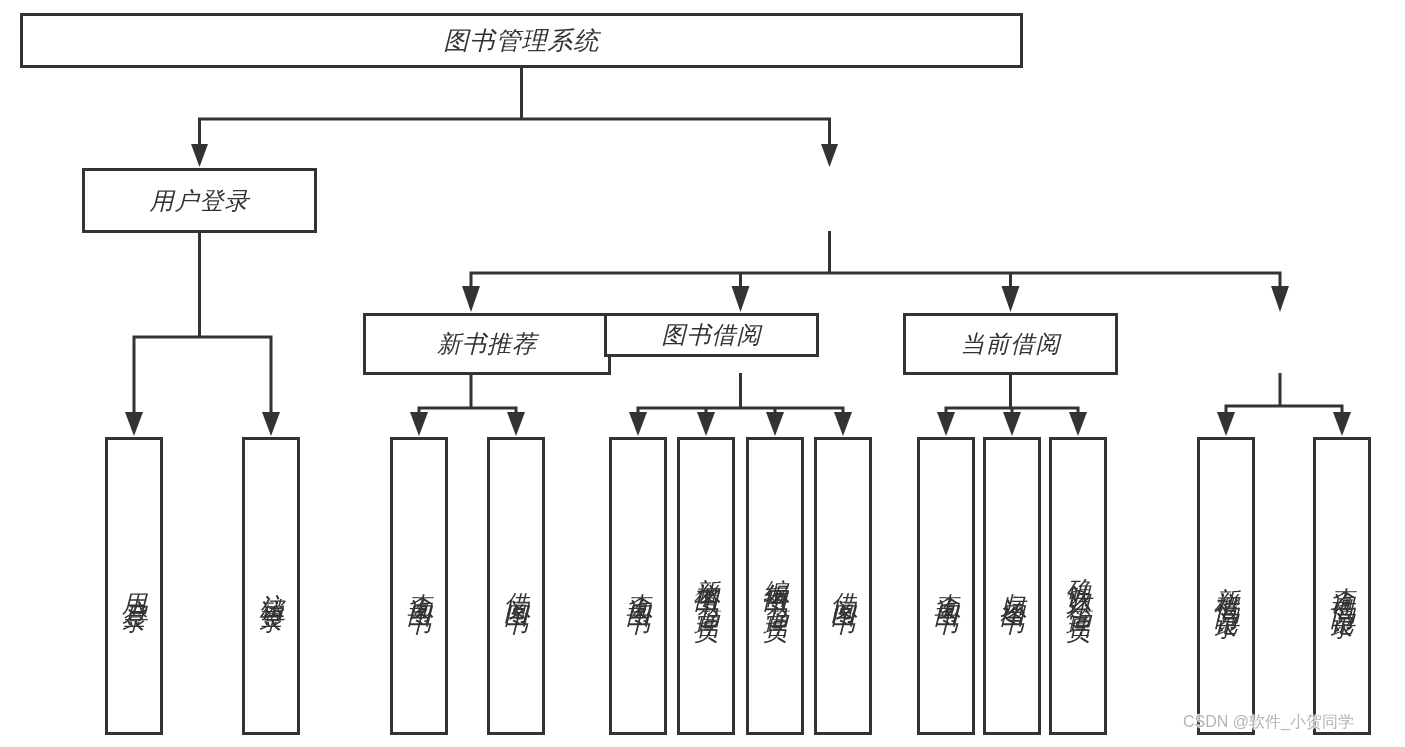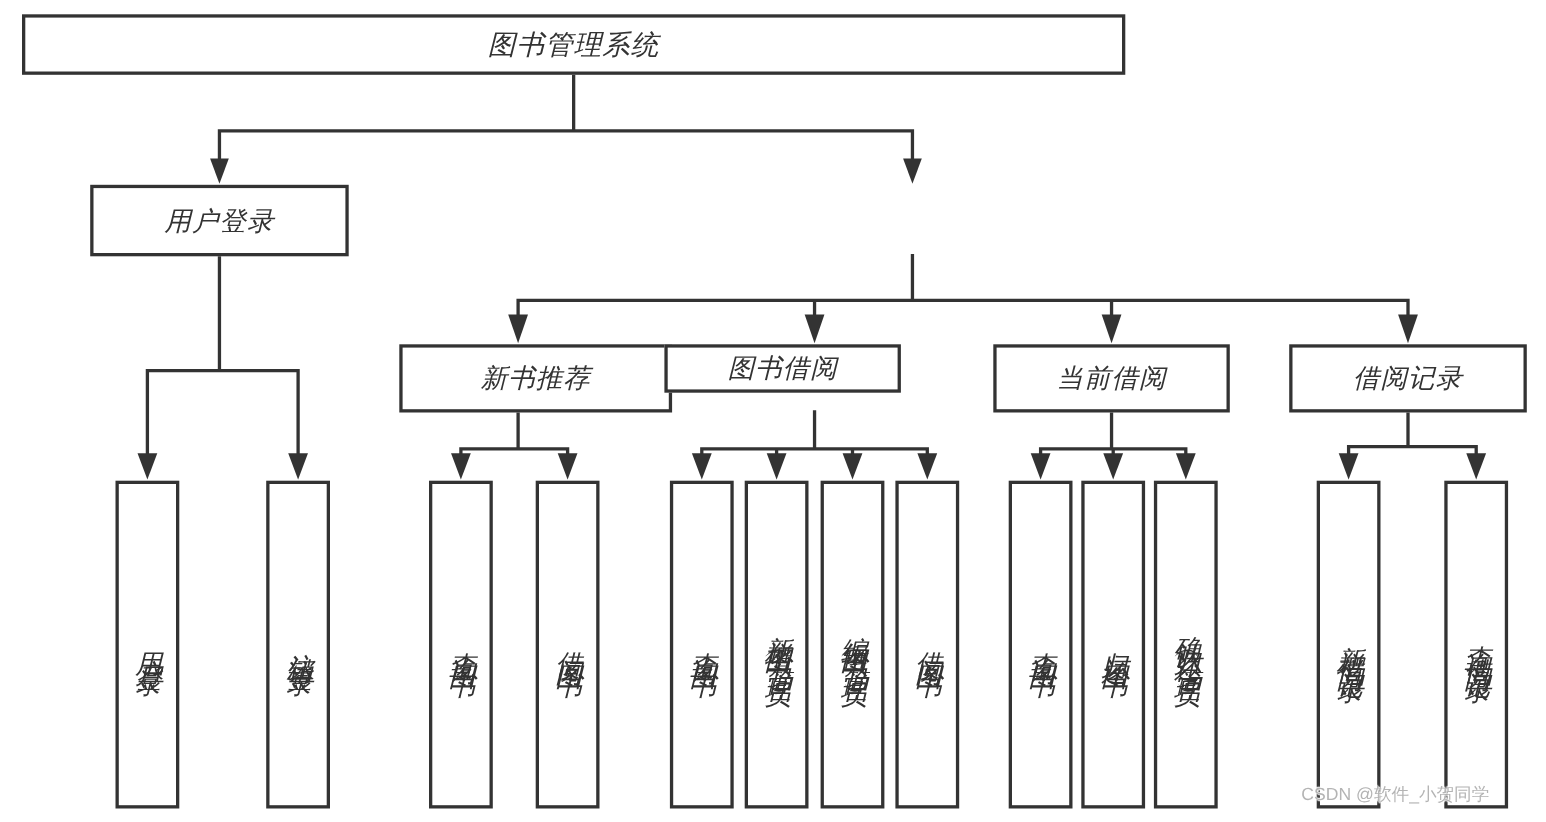--- a/index.html
+++ b/index.html
@@ -93,23 +93,20 @@
 
   <div class="node h" style="left:363px;top:313px;width:248px;height:62px">
     <span class="lbl">新书推荐</span>
   </div>
   <div class="node h" style="left:604px;top:313px;width:215px;height:44px">
     <span class="lbl">图书借阅</span>
   </div>
   <div class="node h" style="left:903px;top:313px;width:215px;height:62px">
     <span class="lbl">当前借阅</span>
   </div>
-  <div class="node h" style="left:1172px;top:313px;width:216px;height:62px">
-    <span class="lbl">借阅记录</span>
-  </div>
 
   <div class="node v" style="left:105px;top:437px;width:58px;height:298px">
     <span class="vlbl">用户登录</span>
   </div>
   <div class="node v" style="left:242px;top:437px;width:58px;height:298px">
     <span class="vlbl">注销登录</span>
   </div>
 
   <div class="node v" style="left:390px;top:437px;width:58px;height:298px">
     <span class="vlbl">查询图书</span>

